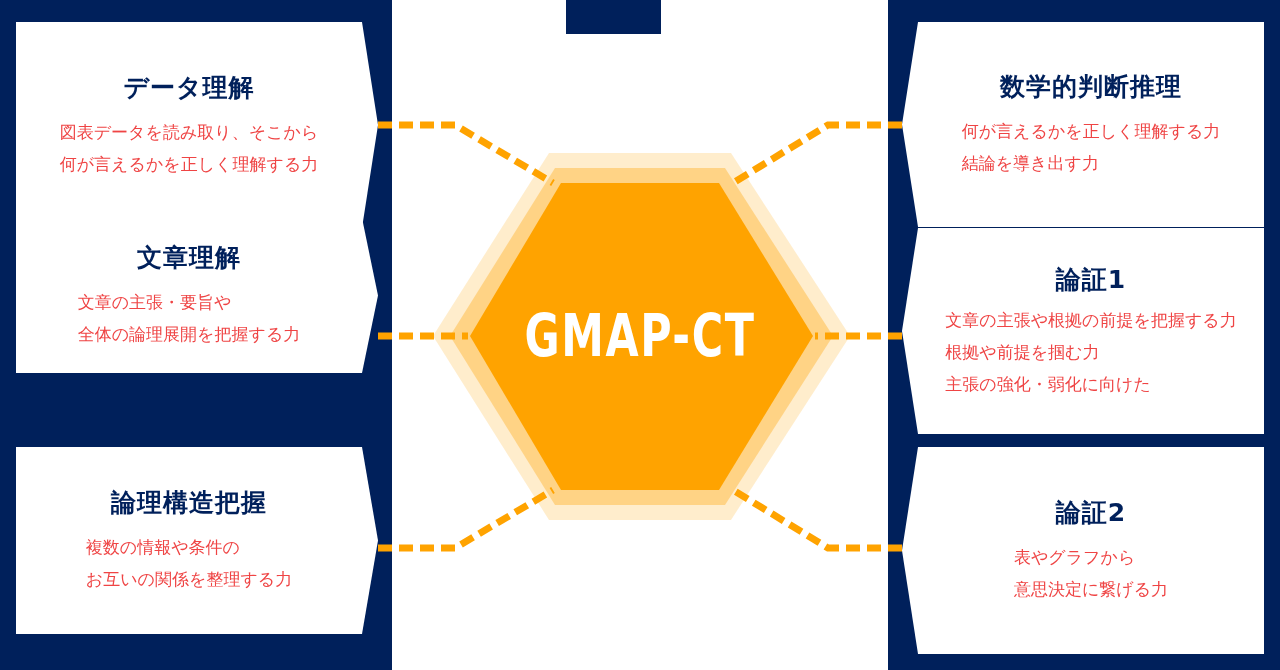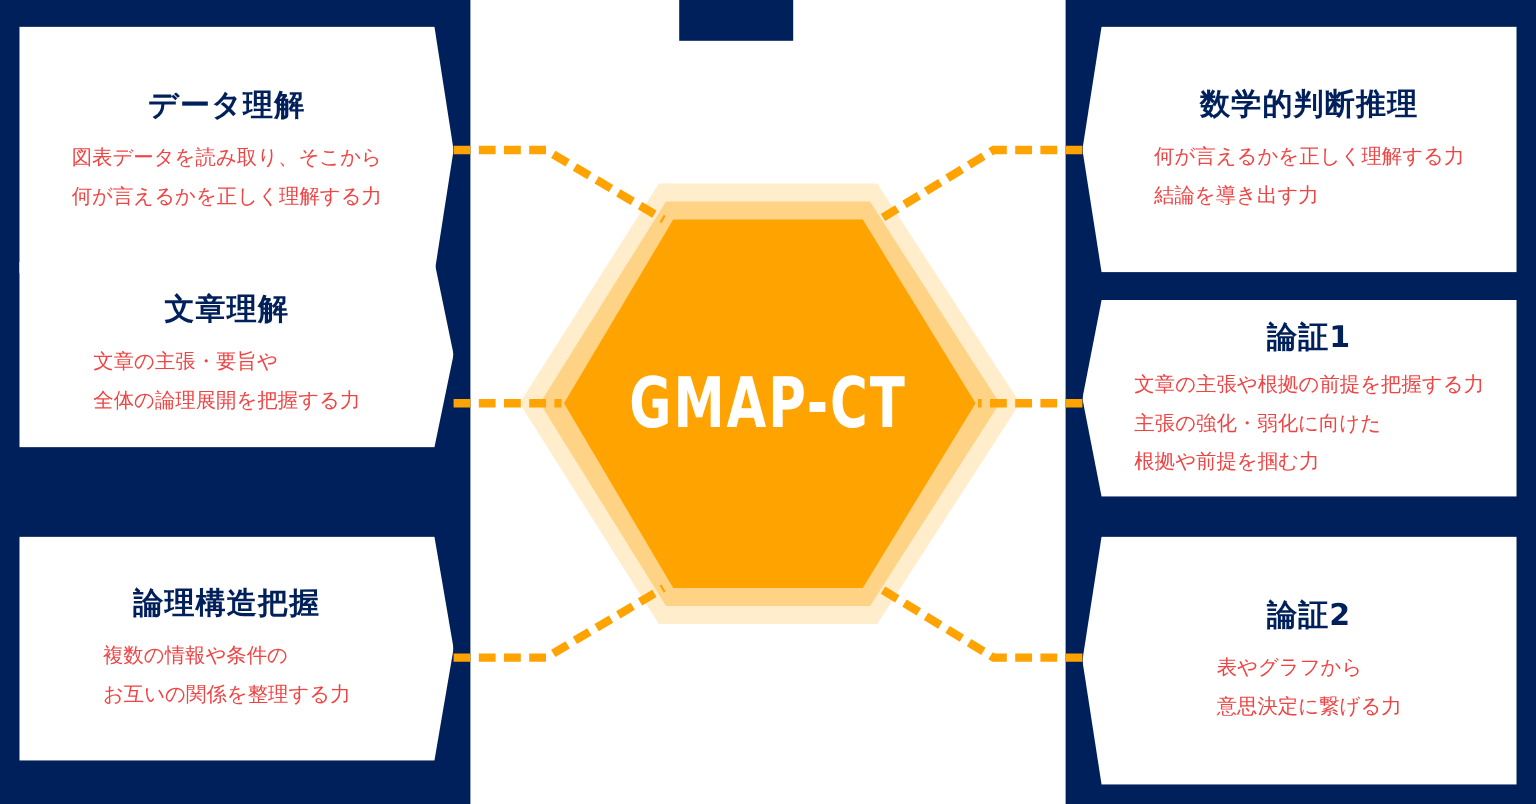--- a/index.html
+++ b/index.html
@@ -47,26 +47,26 @@
   </div>
 </div>
 
 <div class="card right" style="top:22px;height:205px;">
   <div class="card-title">数学的判断推理</div>
   <div class="card-desc">
     <span>何が言えるかを正しく理解する力</span>
     <span>結論を導き出す力</span>
   </div>
 </div>
-<div class="card right" style="top:250px;height:164px;">
+<div class="card right" style="top:228px;height:206px;">
   <div class="card-title" style="margin-bottom:8px;">論証1</div>
   <div class="card-desc">
     <span>文章の主張や根拠の前提を把握する力</span>
+    <span>根拠や前提を掴む力</span>
     <span>主張の強化・弱化に向けた</span>
-    <span>根拠や前提を掴む力</span>
   </div>
 </div>
 <div class="card right" style="top:447px;height:207px;">
   <div class="card-title">論証2</div>
   <div class="card-desc">
     <span>表やグラフから</span>
     <span>意思決定に繋げる力</span>
   </div>
 </div>
 

